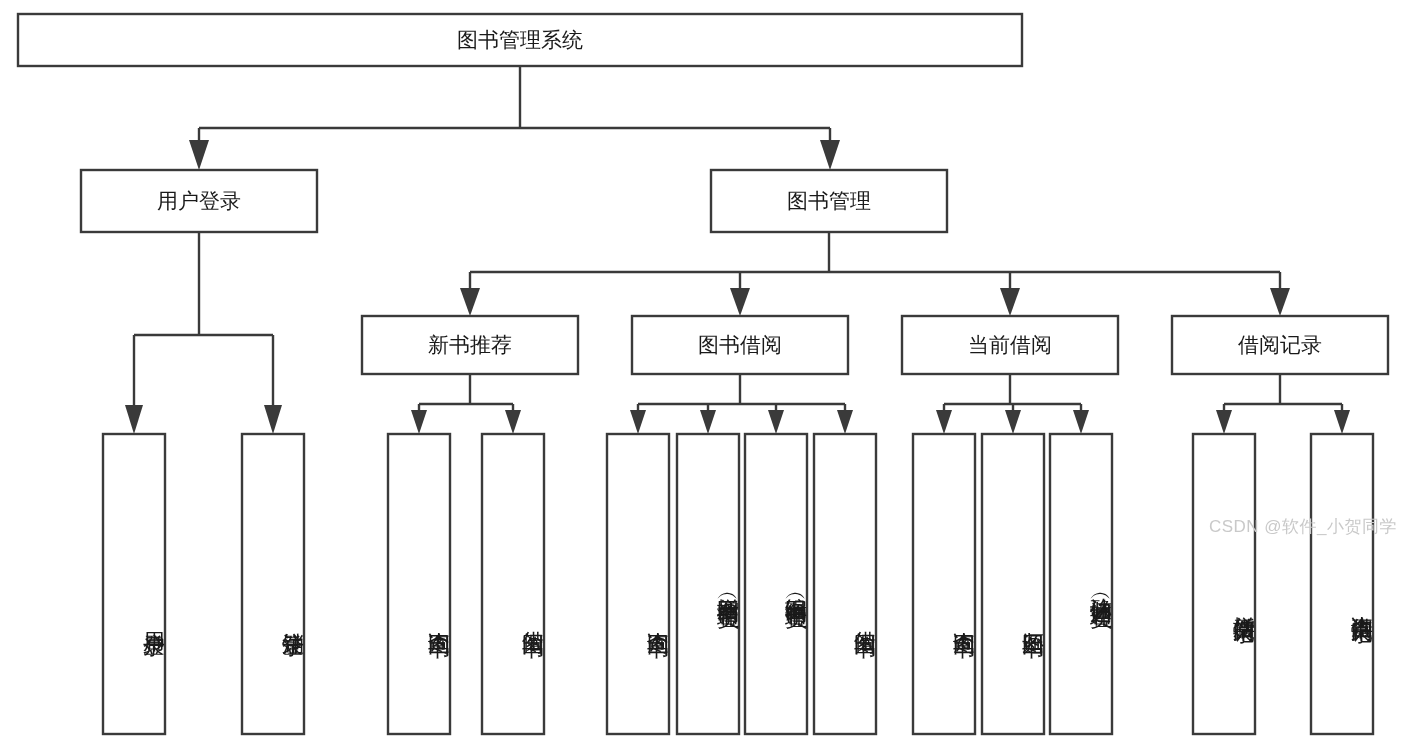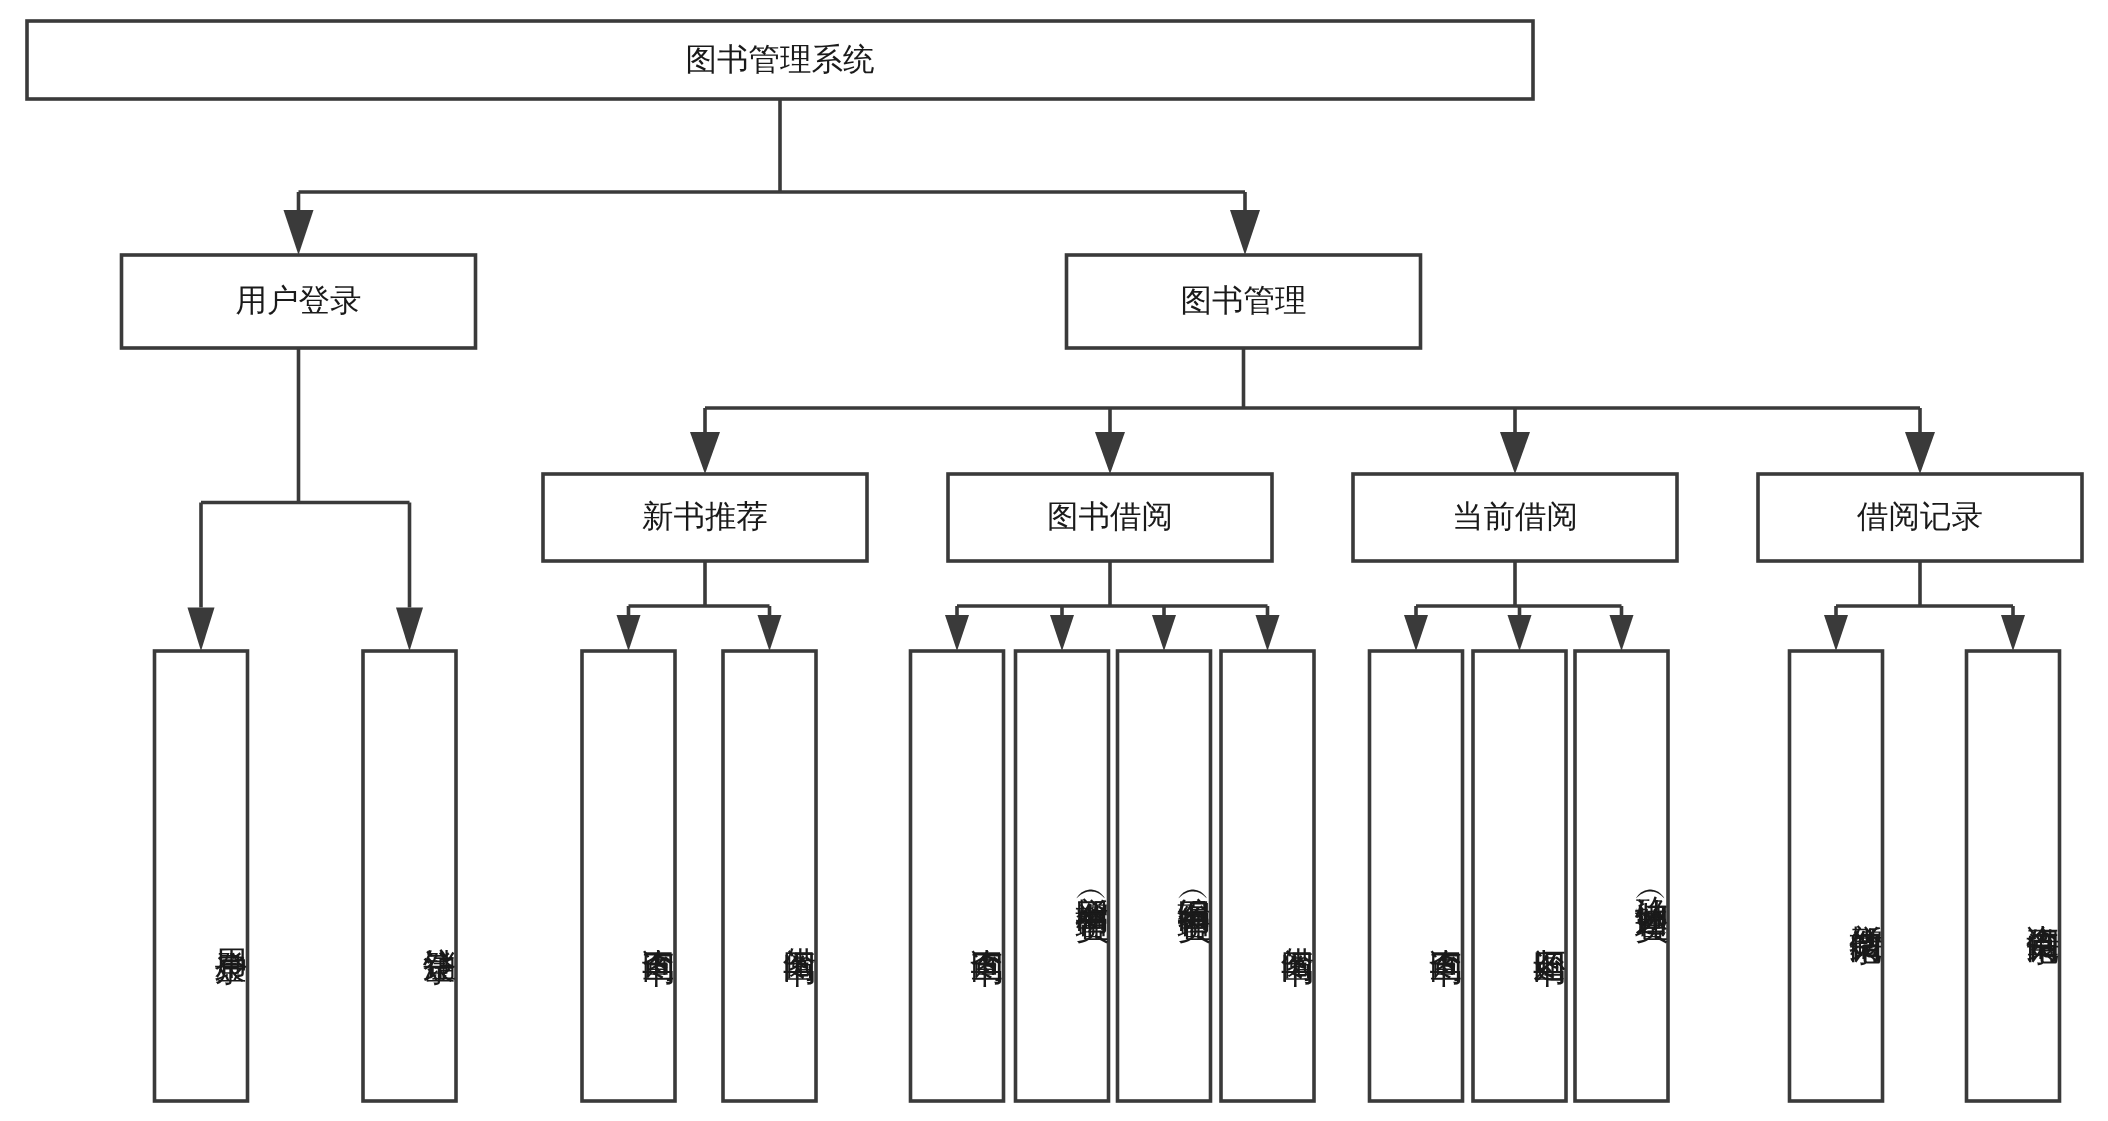--- a/index.html
+++ b/index.html
@@ -200,13 +200,14 @@
     <div class="node-label-v" style="left:677px;  top:444px; width:62px; height:286px;">新增图书（管理员）</div>
     <div class="node-label-v" style="left:745px;  top:444px; width:62px; height:286px;">编辑图书（管理员）</div>
     <div class="node-label-v" style="left:814px;  top:504px; width:62px; height:226px;">借阅图书</div>
     <div class="node-label-v" style="left:913px;  top:504px; width:62px; height:226px;">查询图书</div>
     <div class="node-label-v" style="left:982px;  top:504px; width:62px; height:226px;">归还图书</div>
     <div class="node-label-v" style="left:1050px; top:444px; width:62px; height:286px;">确认归还（管理员）</div>
     <div class="node-label-v" style="left:1193px; top:474px; width:62px; height:256px;">新增借阅记录</div>
     <div class="node-label-v" style="left:1311px; top:474px; width:62px; height:256px;">查询借阅记录</div>
   </div>
 
+  <div class="watermark">CSDN @软件_小贺同学</div>
 </div>
 
 </body></html>

